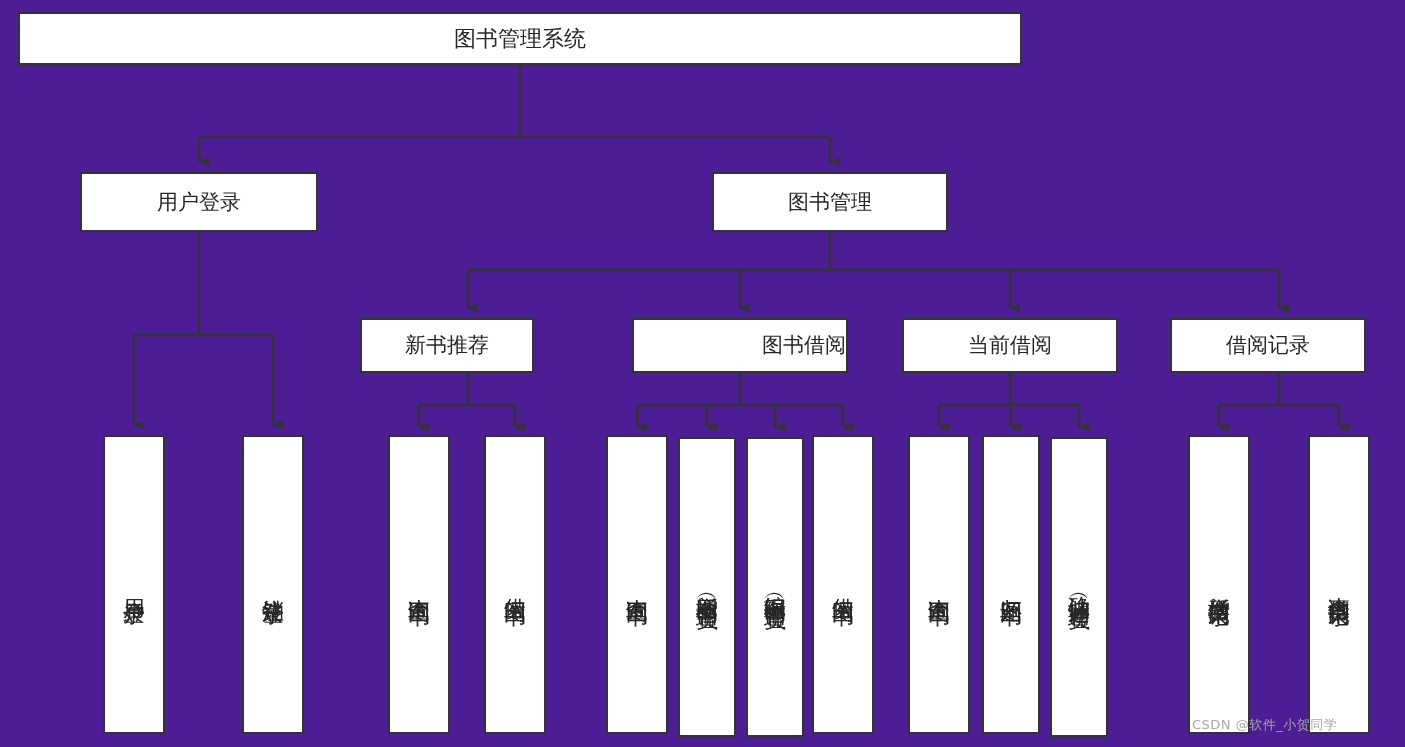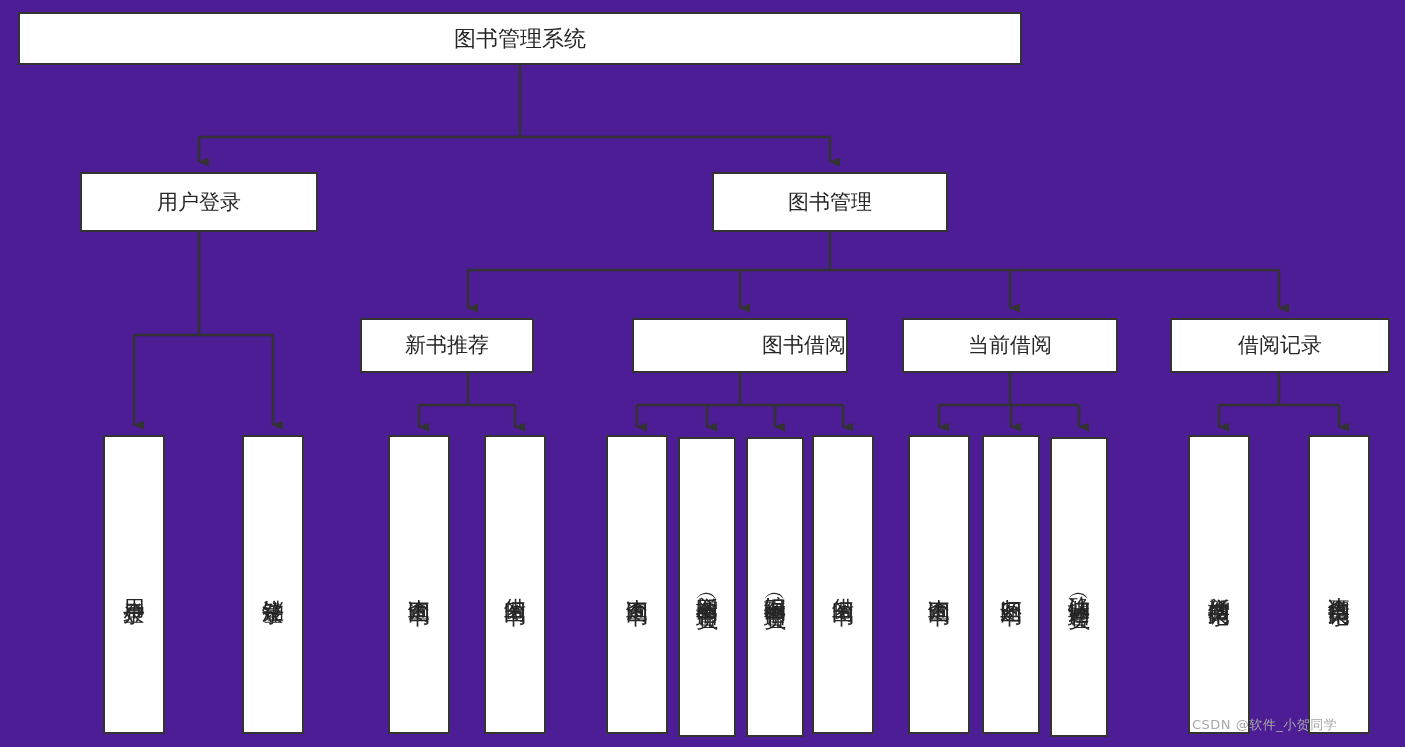--- a/index.html
+++ b/index.html
@@ -132,21 +132,21 @@
 
   <div class="node horizontal" style="left:360px; top:318px; width:174px; height:55px;">
     <span class="node-label">新书推荐</span>
   </div>
   <div class="node horizontal" style="left:632px; top:318px; width:216px; height:55px;justify-content:flex-end;">
     <span class="node-label">图书借阅</span>
   </div>
   <div class="node horizontal" style="left:902px; top:318px; width:216px; height:55px;">
     <span class="node-label">当前借阅</span>
   </div>
-  <div class="node horizontal" style="left:1170px; top:318px; width:220px; height:55px;">
+  <div class="node horizontal" style="left:1170px; top:318px; width:196px; height:55px;">
     <span class="node-label">借阅记录</span>
   </div>
 
   <div class="node vertical" style="left:103px; top:435px; width:62px; height:299px;">
     <span class="node-label">用户登录</span>
   </div>
   <div class="node vertical" style="left:242px; top:435px; width:62px; height:299px;">
     <span class="node-label">注销登录</span>
   </div>
 

